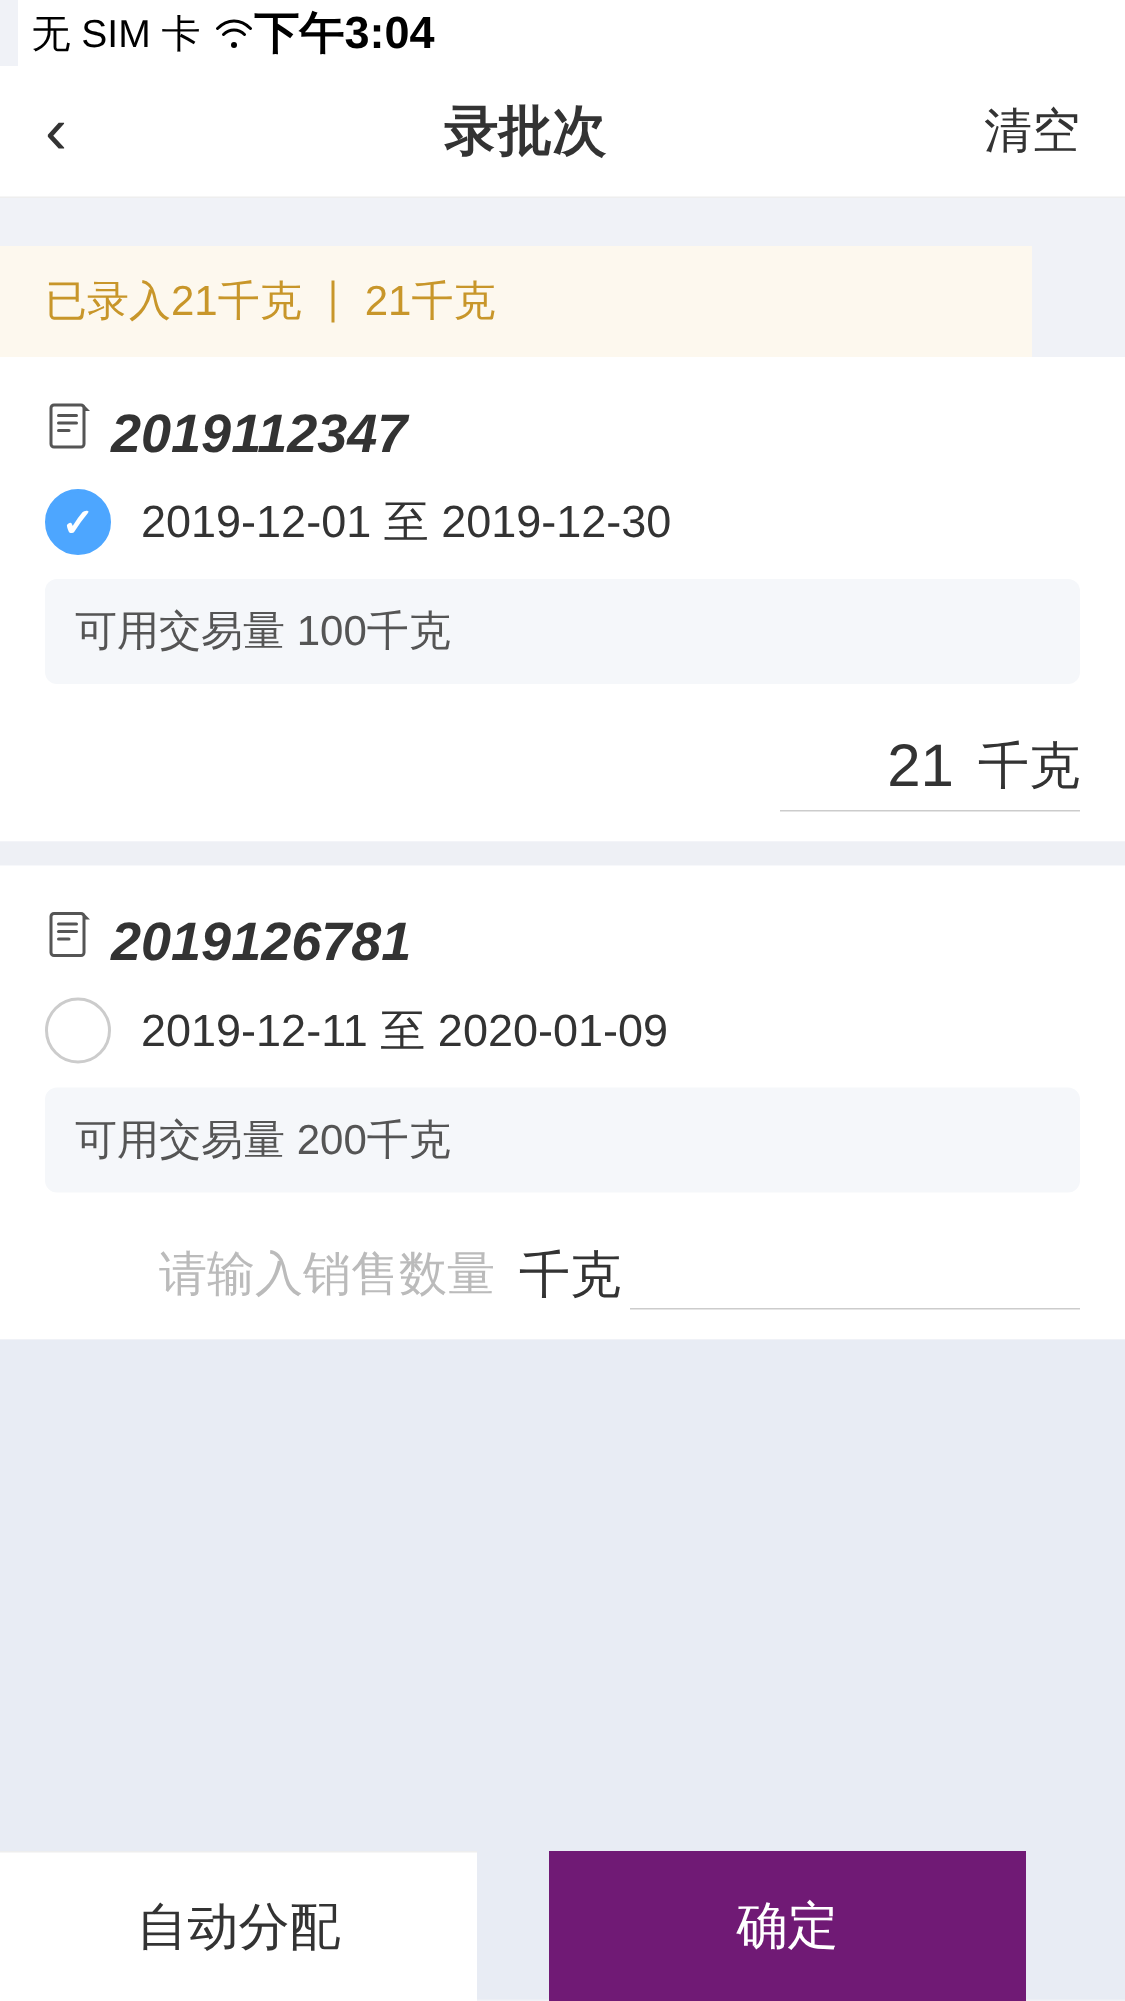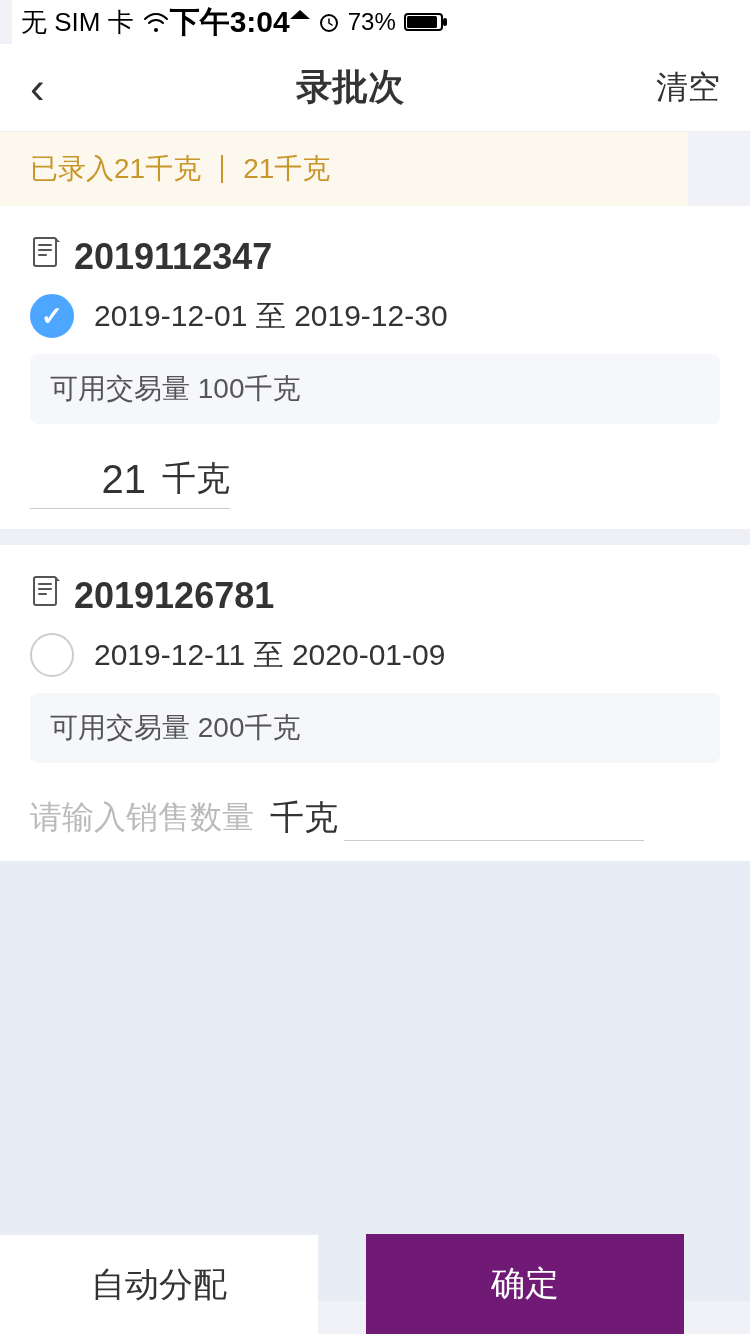--- a/index.html
+++ b/index.html
@@ -72,20 +72,21 @@
     }
 
     
     .summary-banner {
       width: 688px;
       background: #fdf8ee;
       padding: 18px 30px;
       display: flex;
       align-items: center;
       gap: 20px;
+      margin-top: 32px;
     }
     .summary-text {
       font-size: 28px;
       color: #c8962a;
     }
     .summary-divider {
       width: 2px;
       height: 28px;
       background: #c8962a;
     }
@@ -104,20 +105,21 @@
       margin-bottom: 16px;
     }
     .batch-icon {
       font-size: 32px;
       color: #555;
     }
     .batch-id {
       font-size: 36px;
       font-weight: 600;
       color: #333;
+      font-style: italic;
     }
 
     .batch-date-row {
       display: flex;
       align-items: center;
       gap: 20px;
       margin-bottom: 16px;
     }
     .batch-checkbox {
       width: 44px;
@@ -148,21 +150,21 @@
       border-radius: 8px;
       padding: 16px 20px;
       font-size: 28px;
       color: #555;
       margin-bottom: 16px;
     }
 
     .batch-amount-row {
       display: flex;
       align-items: center;
-      justify-content: flex-start;
+      justify-content: flex-end;
       gap: 16px;
       padding: 16px 0 0 0;
     }
     .batch-amount-unit {
       font-size: 34px;
       color: #333;
     }
     .amount-underline {
       width: 200px;
       height: 1px;
@@ -219,35 +221,20 @@
 <div class="status-bar">
   <div class="status-left">
     <span>无 SIM 卡  </span>
     <svg width="28" height="20" viewBox="0 0 28 20" fill="none">
       <path d="M14 16a2 2 0 1 1 0 4 2 2 0 0 1 0-4z" fill="#000"></path>
       <path d="M7 11c1.9-1.9 4.5-3 7-3s5.1 1.1 7 3" stroke="#000" stroke-width="2" fill="none" stroke-linecap="round"></path>
       <path d="M3 7C6.3 3.7 10 2 14 2s7.7 1.7 11 5" stroke="#000" stroke-width="2" fill="none" stroke-linecap="round"></path>
     </svg>
   </div>
   <div class="status-center">下午3:04</div>
-  <div class="status-right">
-    <svg width="20" height="24" viewBox="0 0 20 24" fill="none">
-      <path d="M10 0L20 9H0L10 0z" fill="#000"></path>
-    </svg>
-    <svg width="22" height="22" viewBox="0 0 22 22" fill="none">
-      <circle cx="11" cy="12" r="8" stroke="#000" stroke-width="2" fill="none"></circle>
-      <path d="M11 8v4l3 2" stroke="#000" stroke-width="1.5" stroke-linecap="round" fill="none"></path>
-    </svg>
-    <span>73%</span>
-    <svg width="44" height="22" viewBox="0 0 44 22" fill="none">
-      <rect x="1" y="3" width="37" height="16" rx="3" stroke="#000" stroke-width="2" fill="none"></rect>
-      <rect x="3" y="5" width="30" height="12" rx="1.5" fill="#000"></rect>
-      <rect x="39" y="7" width="4" height="8" rx="2" fill="#000"></rect>
-    </svg>
-  </div>
 </div>
 
 <div class="nav-bar">
   <span class="nav-back">‹</span>
   <span class="nav-title">录批次</span>
   <span class="nav-clear">清空</span>
 </div>
 
 <div class="summary-banner">
   <span class="summary-text">已录入21千克</span>

